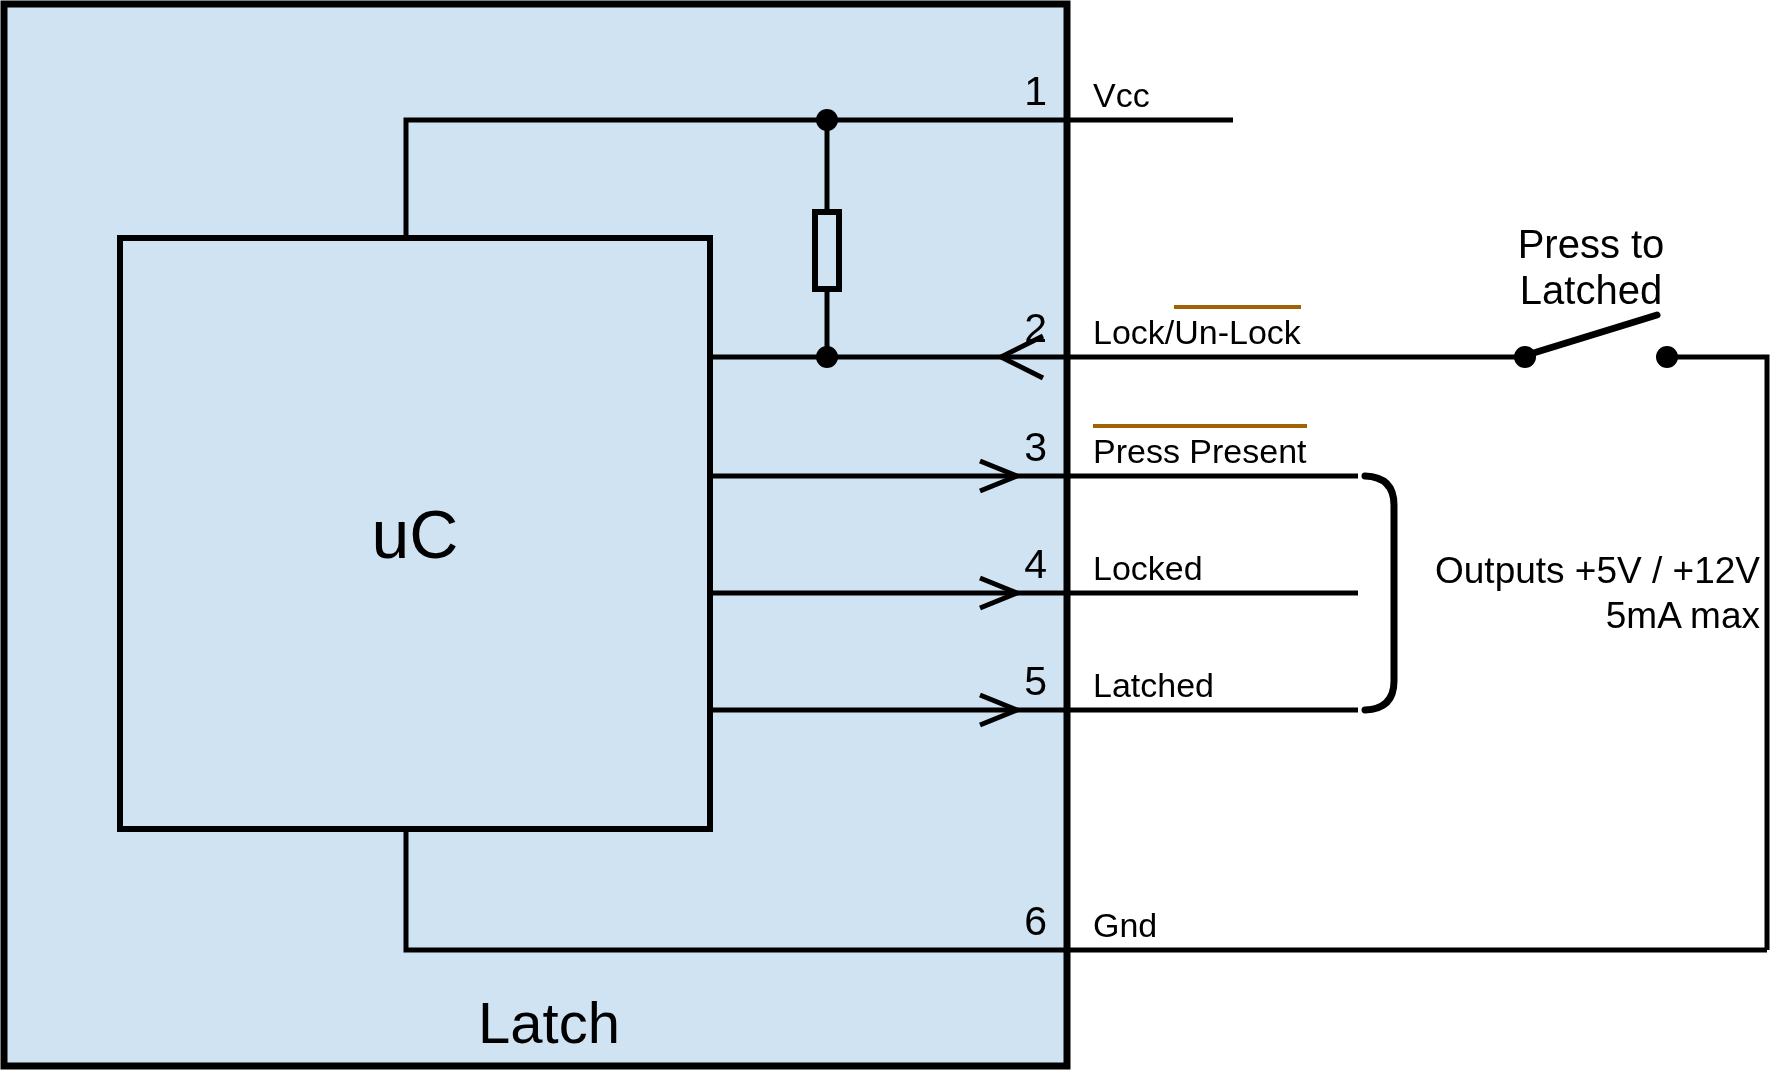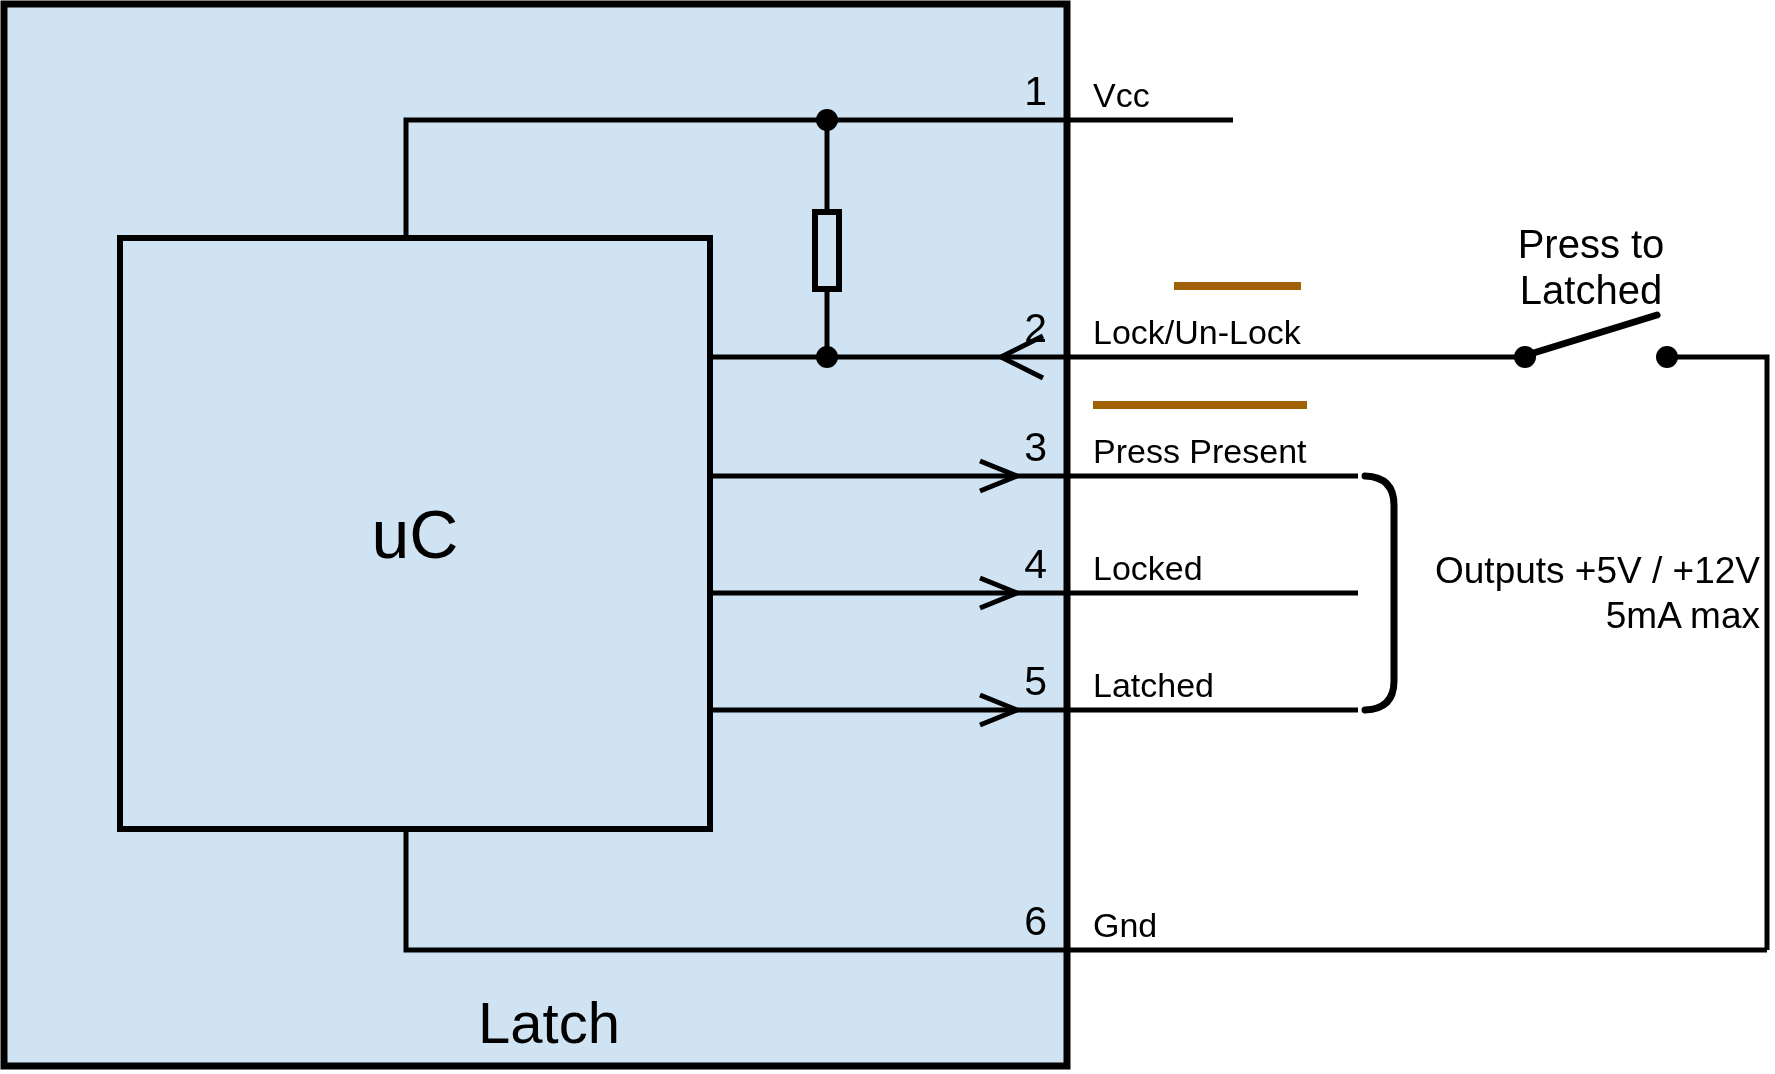--- a/index.html
+++ b/index.html
@@ -4,21 +4,21 @@
 <style>
   html,body{margin:0;padding:0;background:#ffffff;}
   .canvas{
     position:relative;width:1775px;height:1074px;background:#ffffff;
     font-family:"Liberation Sans",sans-serif;color:#000;overflow:hidden;
   }
   .canvas svg{position:absolute;left:0;top:0;}
   .pin-num{position:absolute;left:957px;width:90px;text-align:right;
            font-size:41px;line-height:1;white-space:nowrap;}
   .pin-label{position:absolute;left:1093px;font-size:34px;line-height:1;white-space:nowrap;}
-  .ovl{border-top:8px solid #a16207;padding-top:23px;}
+  .ovl{border-top:4px solid #a16207;padding-top:4px;}
   .uc-label{position:absolute;left:120px;top:238px;width:590px;height:591px;
             display:flex;align-items:center;justify-content:center;font-size:68px;}
   .latch-label{position:absolute;left:370px;bottom:22px;width:250px;
                text-align:right;font-size:58px;line-height:1;}
   .switch-label{position:absolute;left:1441px;top:201px;width:300px;
                 text-align:center;font-size:40px;line-height:46px;margin-top:20px;}
   .switch-label span{display:block;}
   .outputs-note{position:absolute;left:1400px;top:548px;width:360px;
                 text-align:right;font-size:37px;line-height:45px;}
   .outputs-note span{display:block;}

